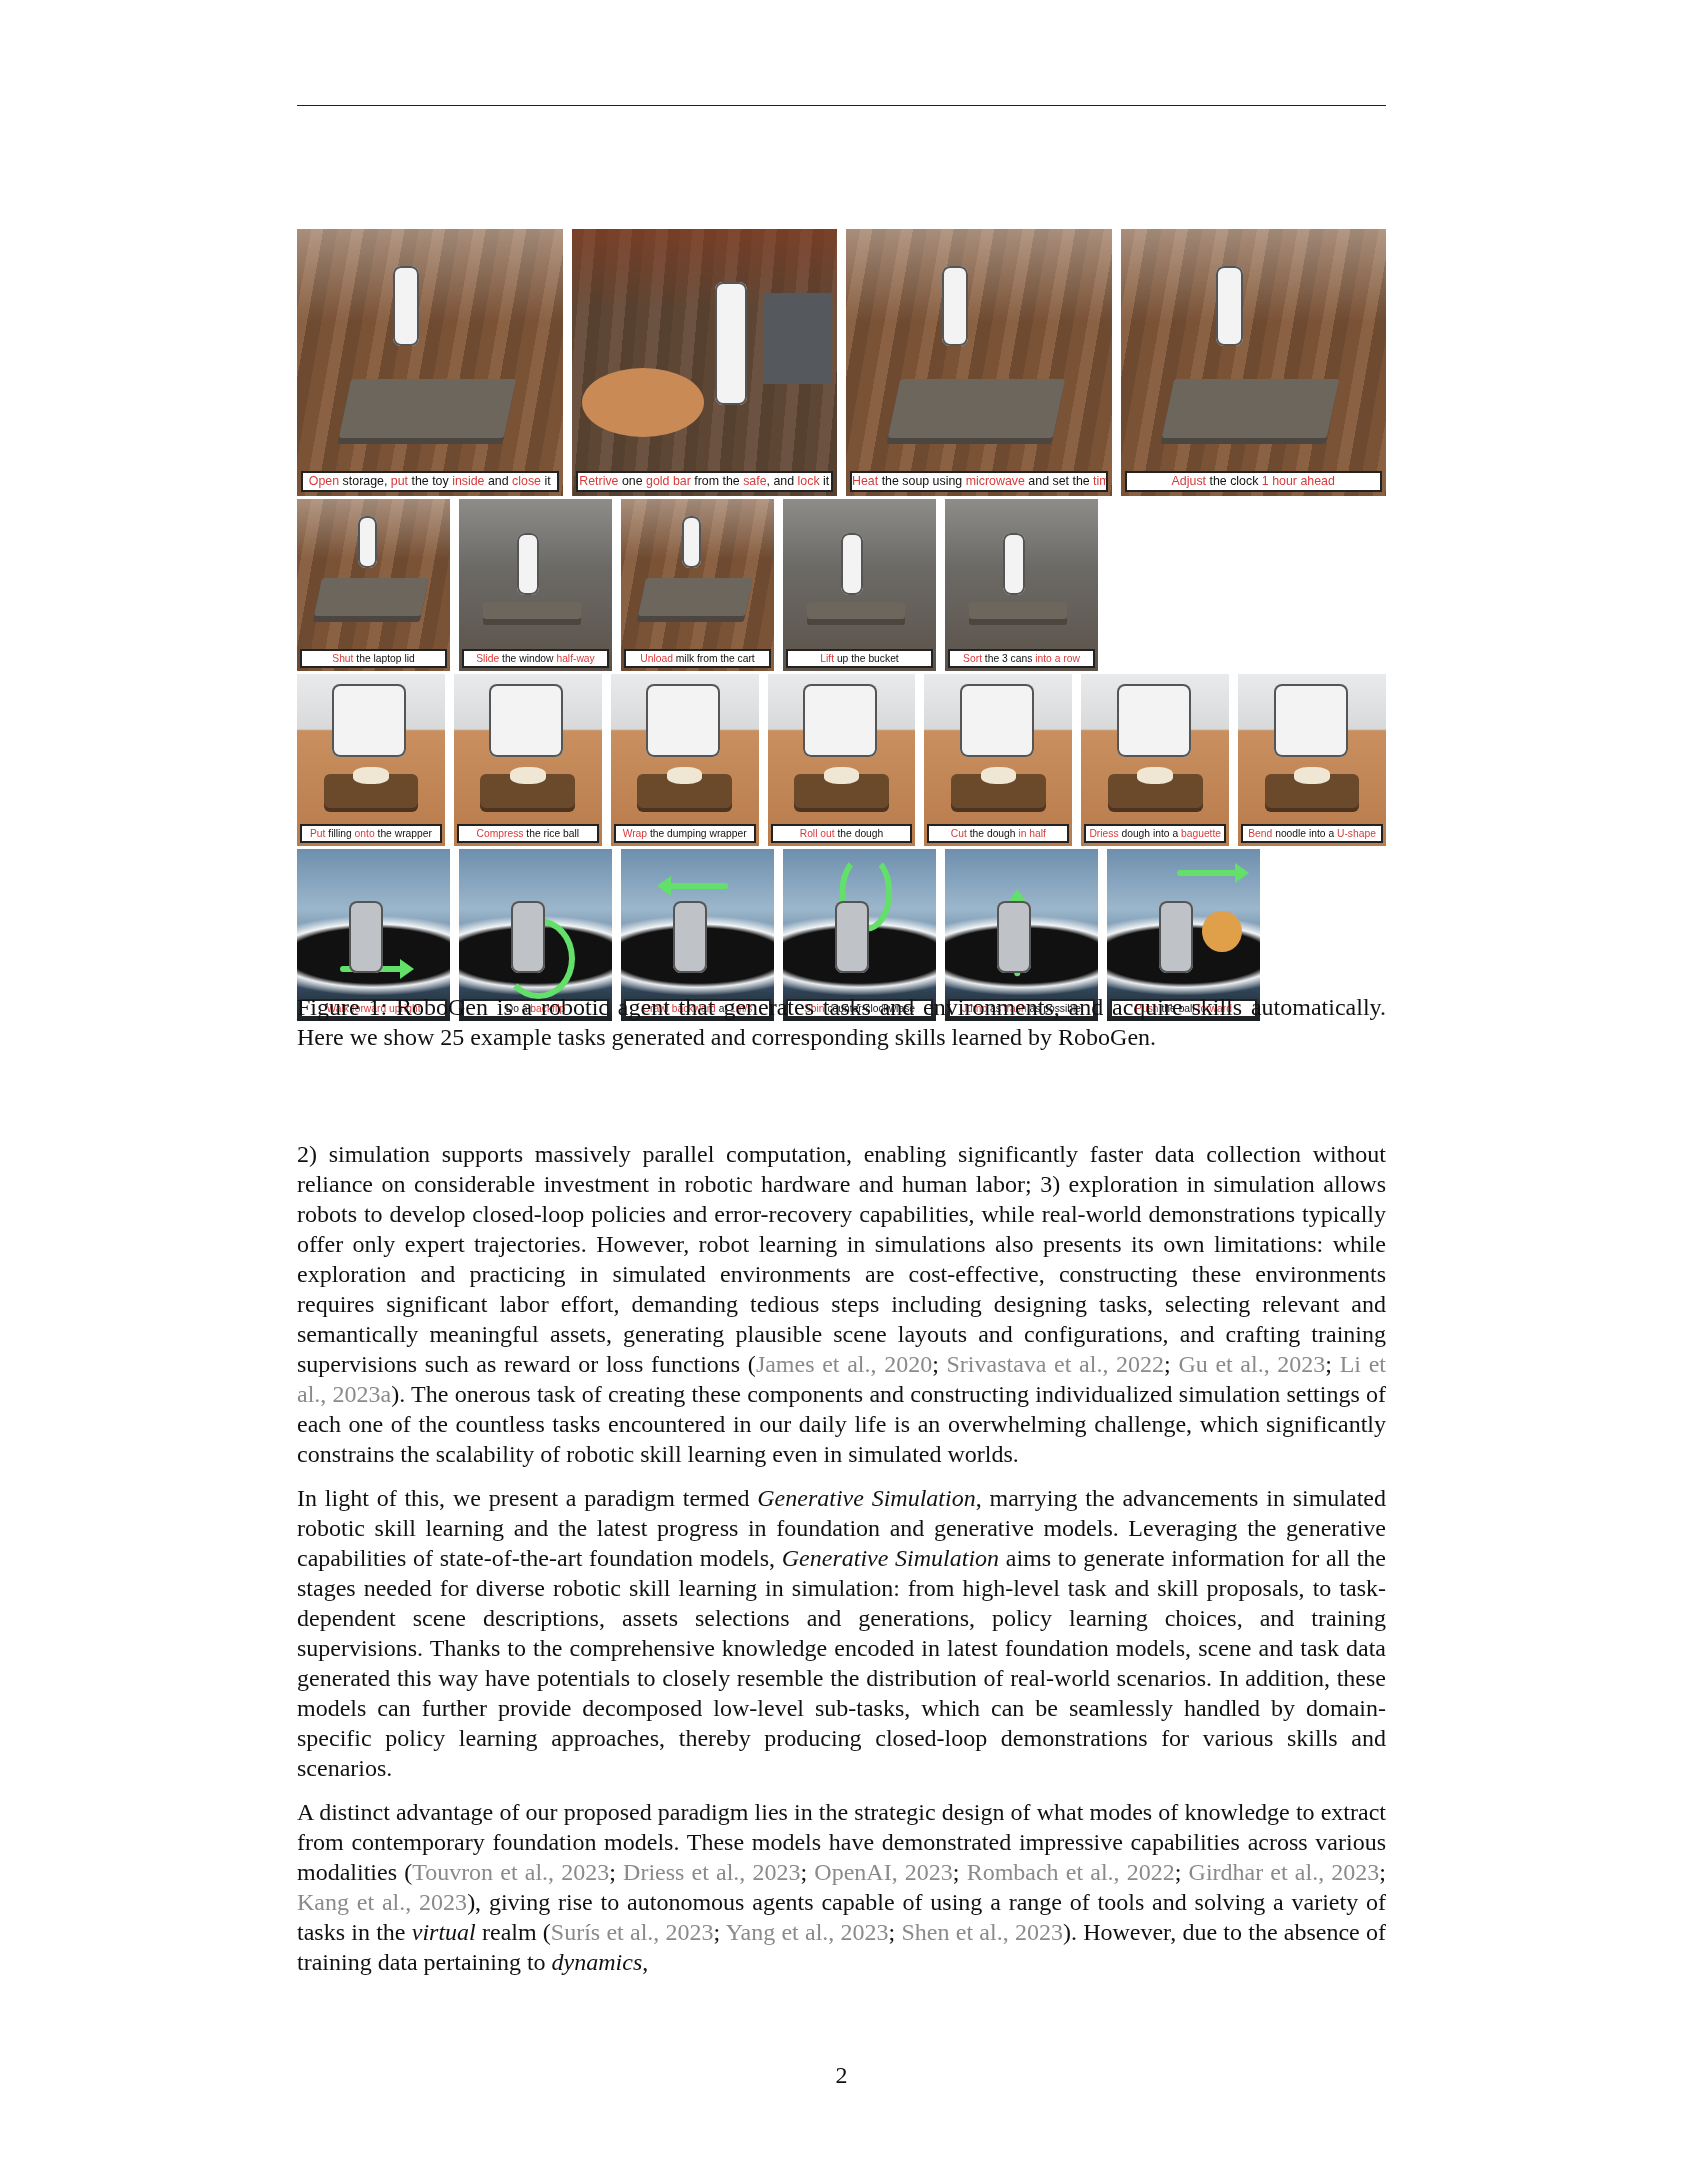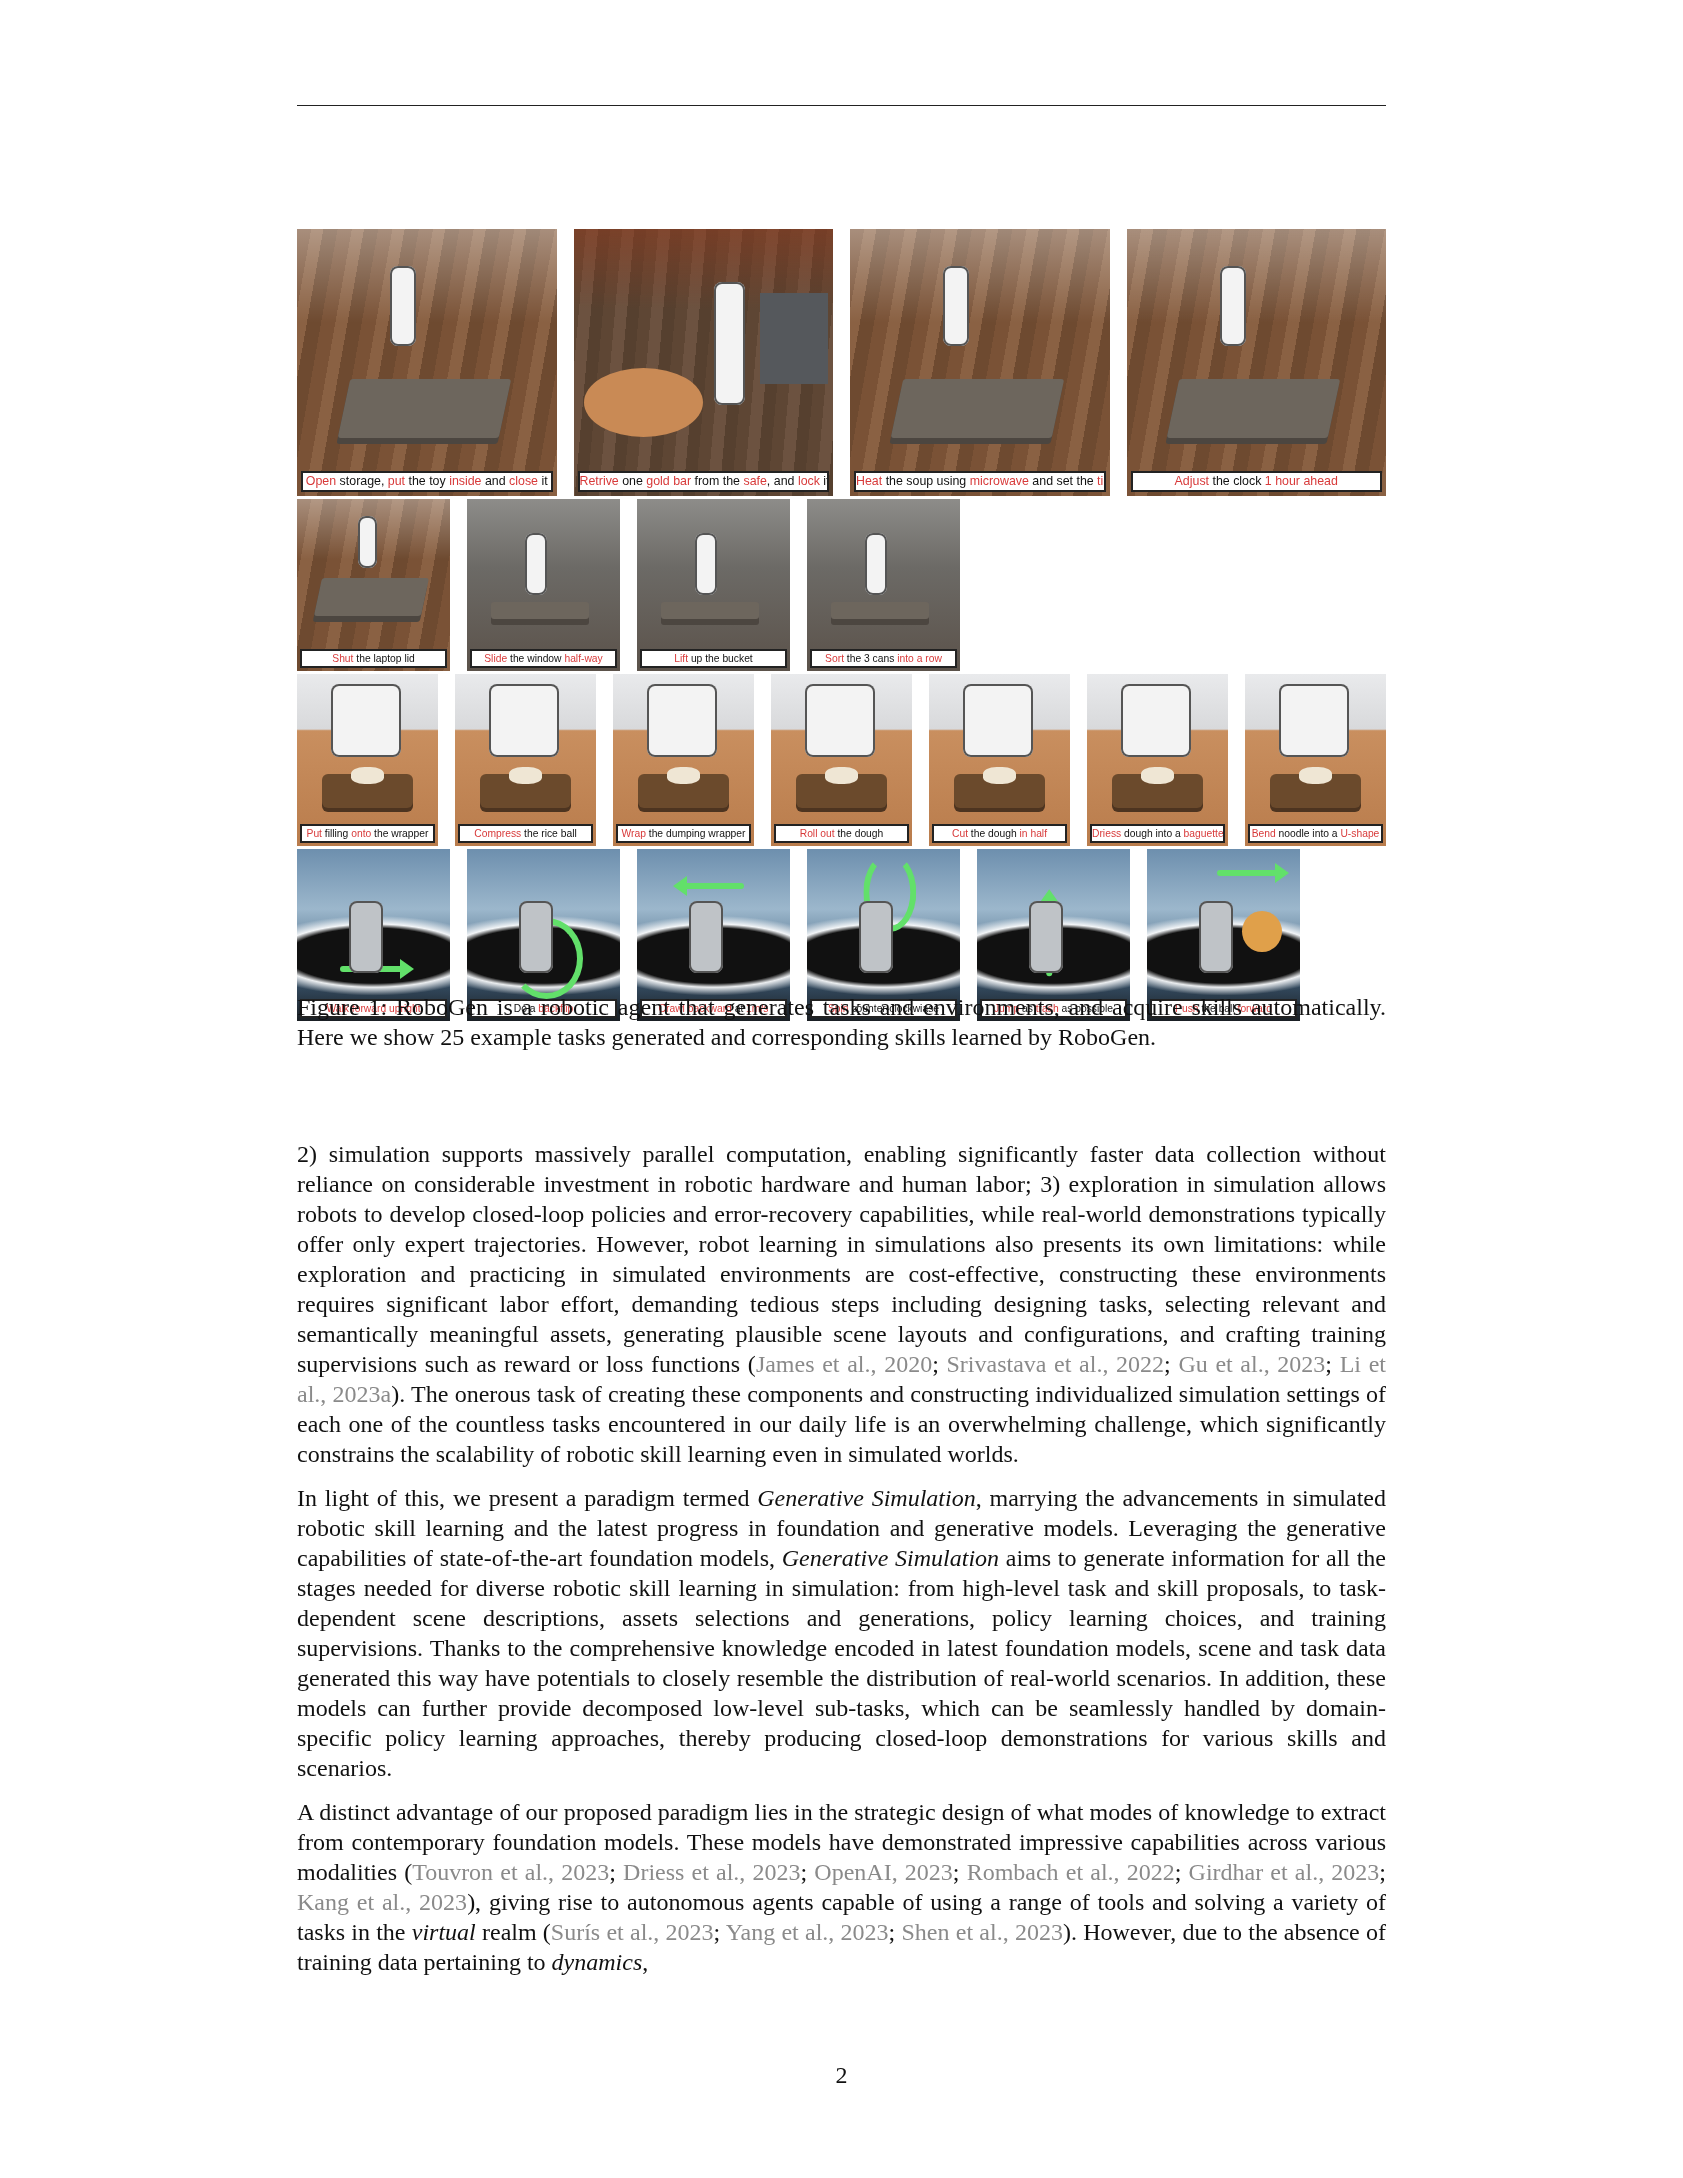--- a/index.html
+++ b/index.html
@@ -1,21 +1,21 @@
 <!DOCTYPE html>
 <html><head>
 <meta charset="utf-8">
 <style>
   html, body { margin: 0; padding: 0; background: #ffffff; }
   body { width: 1683px; height: 2178px; position: relative; overflow: hidden;
          font-family: "Liberation Serif", "DejaVu Serif", serif; color: #111; }
   .rule { position: absolute; left: 297px; top: 105px; width: 1089px; height: 1px; background: #222; }
 
   .figure { position: absolute; left: 297px; top: 229px; width: 1089px; }
-  .row { display: flex; gap: 17px; margin-bottom: 3px; }
+  .row { display: flex; gap: 9px; margin-bottom: 3px; }
   .row.big .panel { width: 270px; height: 267px; }
   .row.small .panel { width: 153px; height: 172px; }
   .panel { position: relative; overflow: hidden; }
   .panel .scene { position: absolute; inset: 0; }
   .label { position: absolute; left: 4px; right: 4px; bottom: 4px; background: #fff;
            border: 2px solid #222; font-family: "Liberation Sans", "DejaVu Sans", sans-serif;
            color: #111; text-align: center; white-space: nowrap; overflow: hidden; }
   .row.big .label { font-size: 12.4px; height: 17px; line-height: 17px; }
   .row.small .label { font-size: 10.3px; height: 15px; line-height: 15px; bottom: 3px; left: 3px; right: 3px; }
   .label .hl { color: #d83a3a; }
@@ -104,20 +104,27 @@
         <div class="label"><span class="hl">Shut</span><span> the laptop lid</span></div>
       </div>
       <div class="panel">
         <div class="scene sc-grey">
           <div class="robot" style="left:38%;top:20%;width:14%;height:36%"></div>
           <div class="table" style="left:16%;top:60%;width:64%;height:10%"></div>
         </div>
         <div class="label"><span class="hl">Slide</span><span> the window </span><span class="hl">half-way</span></div>
       </div>
       <div class="panel">
+        <div class="scene sc-wood">
+          <div class="table" style="left:14%;top:46%;width:70%;height:22%;transform:skewX(-12deg)"></div>
+          <div class="robot" style="left:40%;top:10%;width:12%;height:30%"></div>
+        </div>
+        <div class="label"><span class="hl">Unload</span><span> milk from the cart</span></div>
+      </div>
+      <div class="panel">
         <div class="scene sc-grey">
           <div class="robot" style="left:38%;top:20%;width:14%;height:36%"></div>
           <div class="table" style="left:16%;top:60%;width:64%;height:10%"></div>
         </div>
         <div class="label"><span class="hl">Lift</span><span> up the bucket</span></div>
       </div>
       <div class="panel">
         <div class="scene sc-grey">
           <div class="robot" style="left:38%;top:20%;width:14%;height:36%"></div>
           <div class="table" style="left:16%;top:60%;width:64%;height:10%"></div>

